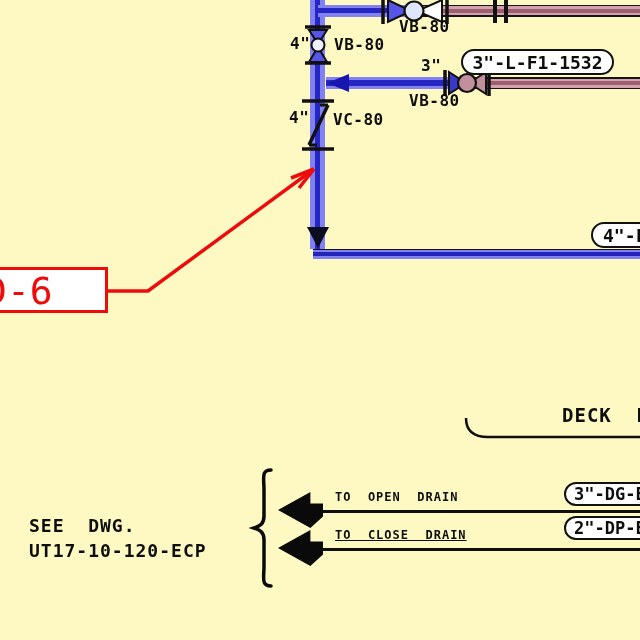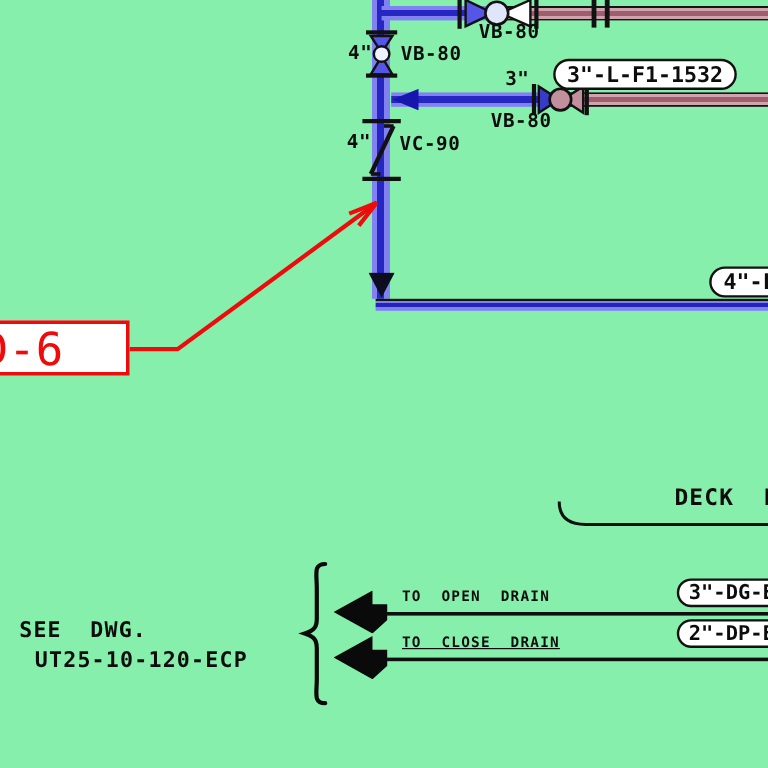--- a/index.html
+++ b/index.html
@@ -1,16 +1,16 @@
 <!DOCTYPE html>
 <html><head>
 <meta charset="utf-8">
 <style>
   html,body{margin:0;padding:0;background:#fff;}
-  #canvas{position:relative;width:640px;height:640px;background:#86efac;overflow:hidden;
+  #canvas{position:relative;width:640px;height:640px;background:#fef9c3;overflow:hidden;
           font-family:"DejaVu Sans Mono",monospace;}
   .cad{position:absolute;color:#0d0d0d;font-weight:700;white-space:pre;line-height:1;}
   .cad-sm{font-size:16px;letter-spacing:0.5px;}
   .cad-md{font-size:12px;letter-spacing:1px;}
   .cad-lg{font-size:19px;letter-spacing:1px;}
 
   
   .pipe-v{position:absolute;width:15px;
     background:linear-gradient(to right,#8181f1 0 4.5px,#2626c3 4.5px 10px,#8181f1 10px 15px);}
   .pipe-h-blue{position:absolute;height:12px;
@@ -95,21 +95,21 @@
   <div class="oval" style="left:461px;top:49px;width:153px;">3"-L-F1-1532</div>
 
   <svg style="left:300px;top:98px;" width="36" height="54" viewBox="0 0 36 54">
     <line x1="2" y1="3" x2="34" y2="3" stroke="#111" stroke-width="3.5"></line>
     <line x1="28" y1="7" x2="20" y2="7" stroke="#111" stroke-width="3"></line>
     <line x1="28" y1="7" x2="9" y2="47" stroke="#111" stroke-width="3.5"></line>
     <line x1="9" y1="47" x2="17" y2="47" stroke="#111" stroke-width="3"></line>
     <line x1="2" y1="51" x2="34" y2="51" stroke="#111" stroke-width="3.5"></line>
   </svg>
   <div class="cad cad-sm" style="left:289px;top:110px;">4"</div>
-  <div class="cad cad-sm" style="left:333px;top:112px;">VC-90</div>
+  <div class="cad cad-sm" style="left:333px;top:112px;">VC-80</div>
 
   <div class="flow-arrow-down" style="left:307px;top:227px;width:22px;height:21px;"></div>
   <div class="pipe-h-bottom" style="left:313px;top:249px;width:327px;"></div>
   <div class="oval" style="left:591px;top:222px;width:95px;justify-content:flex-start;padding-left:10px;">4"-L</div>
 
   <svg style="left:0;top:0;" width="640" height="640" viewBox="0 0 640 640">
     <polyline points="108,291 148,291 314,169" fill="none" stroke="#ee0b0b" stroke-width="3.5"></polyline>
     <line x1="314" y1="169" x2="299" y2="188" stroke="#ee0b0b" stroke-width="3.5"></line>
     <line x1="314" y1="169" x2="291" y2="178" stroke="#ee0b0b" stroke-width="3.5"></line>
   </svg>
@@ -117,22 +117,22 @@
   <div class="red-text">D-6</div>
 
   <div class="cad cad-lg" style="left:562px;top:406px;">DECK  D</div>
   <svg style="left:0;top:0;" width="640" height="640" viewBox="0 0 640 640">
     <path d="M466,418 Q466,437 488,437 L640,437" fill="none" stroke="#0f0f0f" stroke-width="2.5"></path>
   </svg>
 
   <svg style="left:250px;top:468px;" width="24" height="120" viewBox="0 0 24 120">
     <path d="M21,2 C11,2 14,10 14,22 L14,48 C14,56 10,58 4,60 C10,62 14,64 14,72 L14,98 C14,110 11,118 21,118" fill="none" stroke="#0a0a0a" stroke-width="3.5" stroke-linecap="round"></path>
   </svg>
-  <div class="cad cad-md" style="left:16px;top:517px;font-size:18px;">SEE  DWG.</div>
-  <div class="cad cad-md" style="left:29px;top:542px;font-size:18px;">UT25-10-120-ECP</div>
+  <div class="cad cad-md" style="left:29px;top:517px;font-size:18px;">SEE  DWG.</div>
+  <div class="cad cad-md" style="left:29px;top:542px;font-size:18px;">UT17-10-120-ECP</div>
 
   <div class="block-arrow-left" style="left:278px;top:492px;"></div>
   <div class="drain-line" style="left:322px;top:510px;width:318px;"></div>
   <div class="cad cad-md" style="left:335px;top:491px;">TO  OPEN  DRAIN</div>
   <div class="oval oval-sm" style="left:564px;top:482px;width:90px;">3"-DG-E</div>
 
   <div class="block-arrow-left" style="left:278px;top:530px;"></div>
   <div class="drain-line" style="left:322px;top:548px;width:318px;"></div>
   <div class="cad cad-md" style="left:335px;top:529px;text-decoration:underline;">TO  CLOSE  DRAIN</div>
   <div class="oval oval-sm" style="left:564px;top:516px;width:90px;">2"-DP-E</div>

